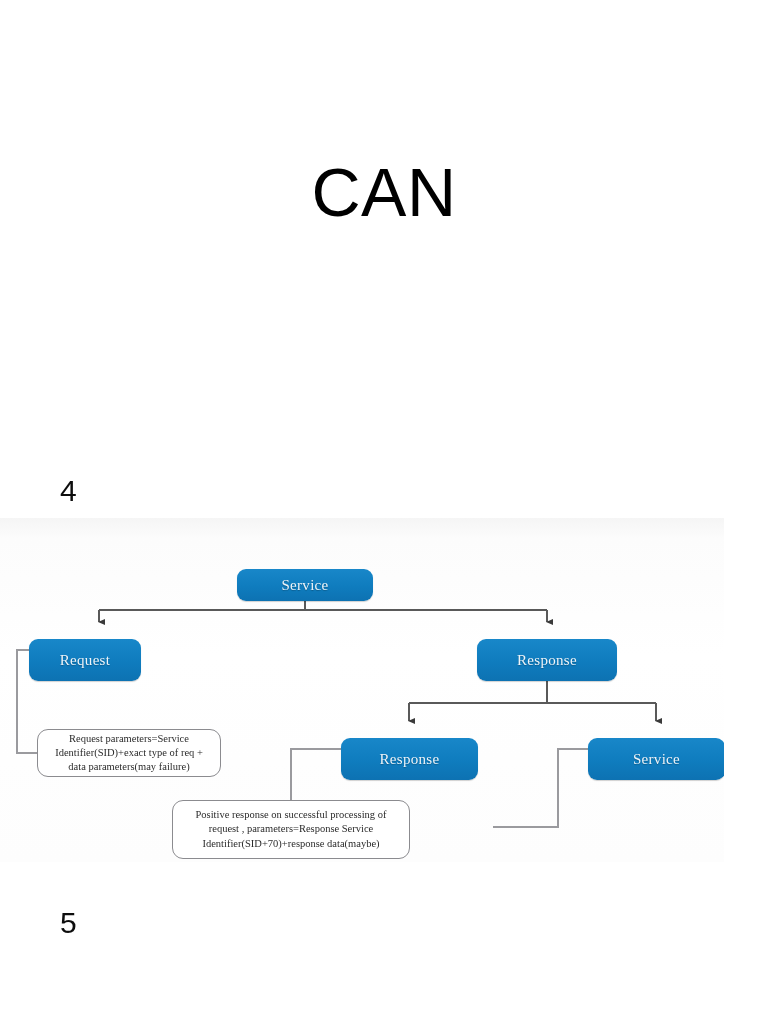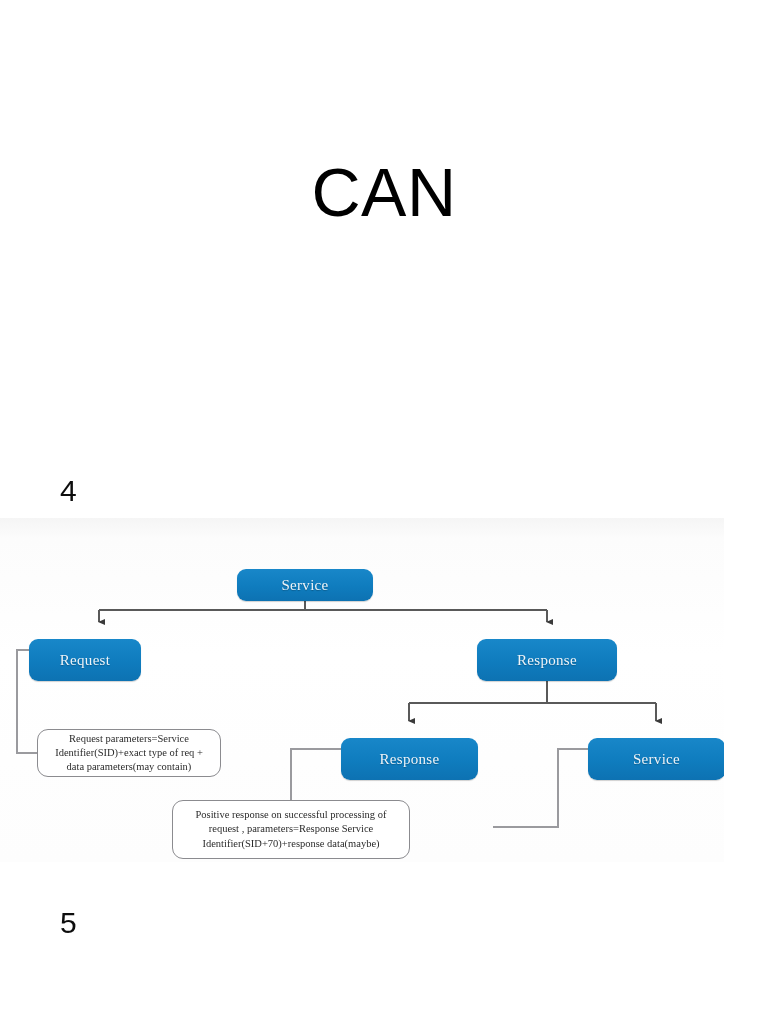--- a/index.html
+++ b/index.html
@@ -174,21 +174,21 @@
   <div class="node node-service">Service</div>
   <div class="node node-request">Request</div>
   <div class="node node-response">Response</div>
   <div class="node node-positive">Response</div>
   <div class="node node-negative">Service</div>
 
   <div class="callout callout-request">
     <div>
       <span>Request parameters=Service</span><br>
       <span>Identifier(SID)+exact type of req +</span><br>
-      <span>data parameters(may contain)</span>
+      <span>data parameters(may failure)</span>
     </div>
   </div>
 
   <div class="callout callout-positive">
     <div>
       <span>Positive response on successful processing of</span><br>
       <span>request , parameters=Response Service</span><br>
       <span>Identifier(SID+70)+response data(maybe)</span>
     </div>
   </div>

